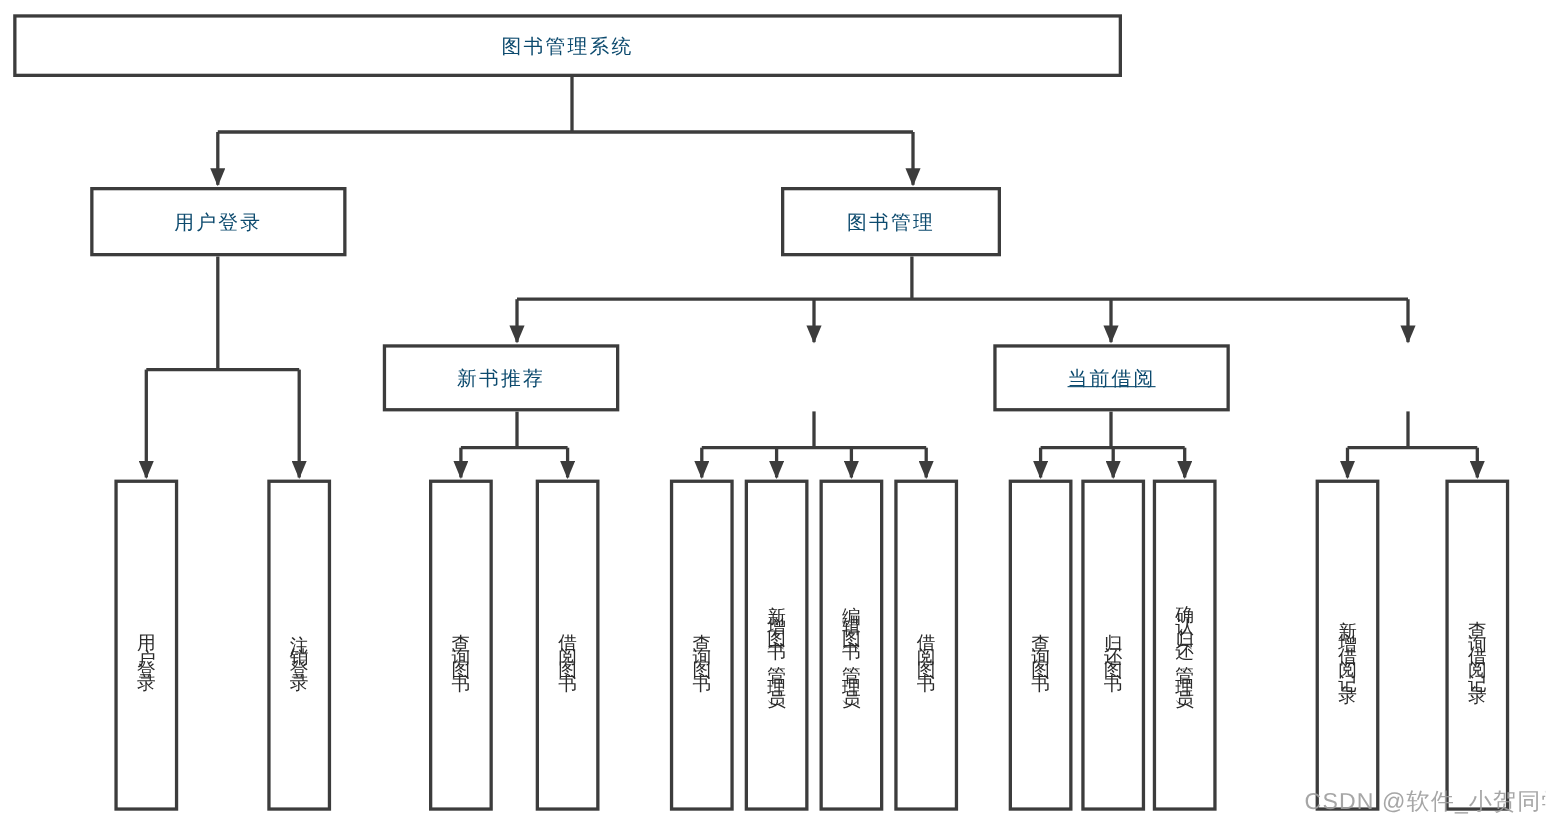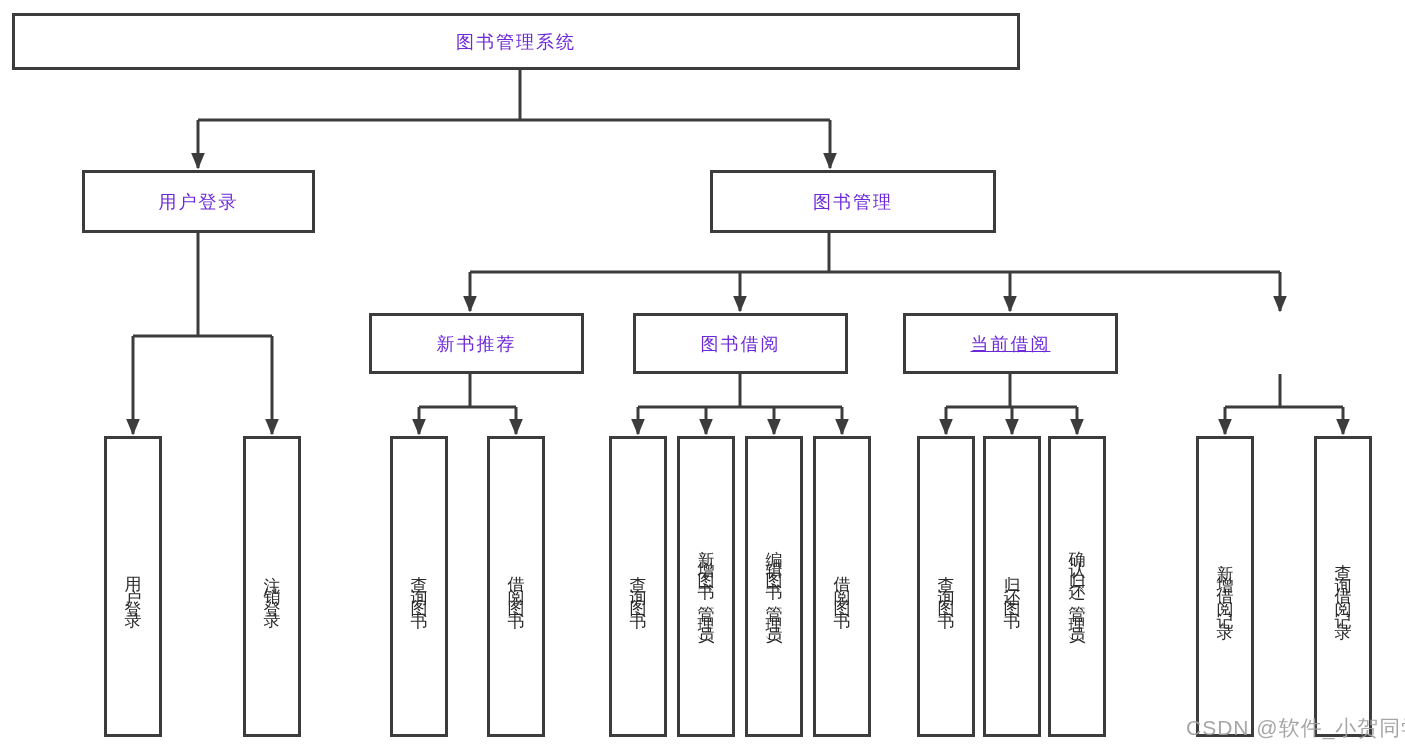--- a/index.html
+++ b/index.html
@@ -18,32 +18,32 @@
     z-index: 1;
   }
   .node {
     position: absolute;
     background: #ffffff;
     border: 3px solid #3c3c3c;
     box-sizing: border-box;
     display: flex;
     align-items: center;
     justify-content: center;
-    color: #6d28d9;
+    color: #0c4a6e;
     font-size: 18px;
     letter-spacing: 2px;
     z-index: 2;
     white-space: nowrap;
     text-align: right;
   }
   .node.root   { left: 12px;   top: 13px;  width: 1008px; height: 57px; }
   .node.lv1-a  { left: 82px;   top: 170px; width: 233px;  height: 63px; }
-  .node.lv1-b  { left: 710px;  top: 170px; width: 286px;  height: 63px; }
+  .node.lv1-b  { left: 710px;  top: 170px; width: 200px;  height: 63px; }
   .node.lv2    { top: 313px;   width: 215px; height: 61px; }
-  .node.lv2-a  { left: 369px; font-family: Liberation Serif, serif; }
+  .node.lv2-a  { left: 348px; font-family: Liberation Serif, serif; }
   .node.lv2-b  { left: 633px; }
   .node.lv2-c  { left: 903px; text-decoration: underline; }
   .node.lv2-d  { left: 1173px; }
   .leaf {
     position: absolute;
     top: 436px;
     width: 58px;
     height: 301px;
     background: #ffffff;
     border: 3px solid #3c3c3c;
@@ -140,21 +140,20 @@
       <path d="M1343 407 V434" marker-end="url(#arrow)"></path>
     </g>
   </svg>
 
   <div class="node root">图书管理系统</div>
 
   <div class="node lv1-a">用户登录</div>
   <div class="node lv1-b">图书管理</div>
 
   <div class="node lv2 lv2-a">新书推荐</div>
-  <div class="node lv2 lv2-b">图书借阅</div>
   <div class="node lv2 lv2-c">当前借阅</div>
 
   <div class="leaf l1">
     <span>用户登录</span>
   </div>
   <div class="leaf l2">
     <span>注销登录</span>
   </div>
 
   <div class="leaf l3">

